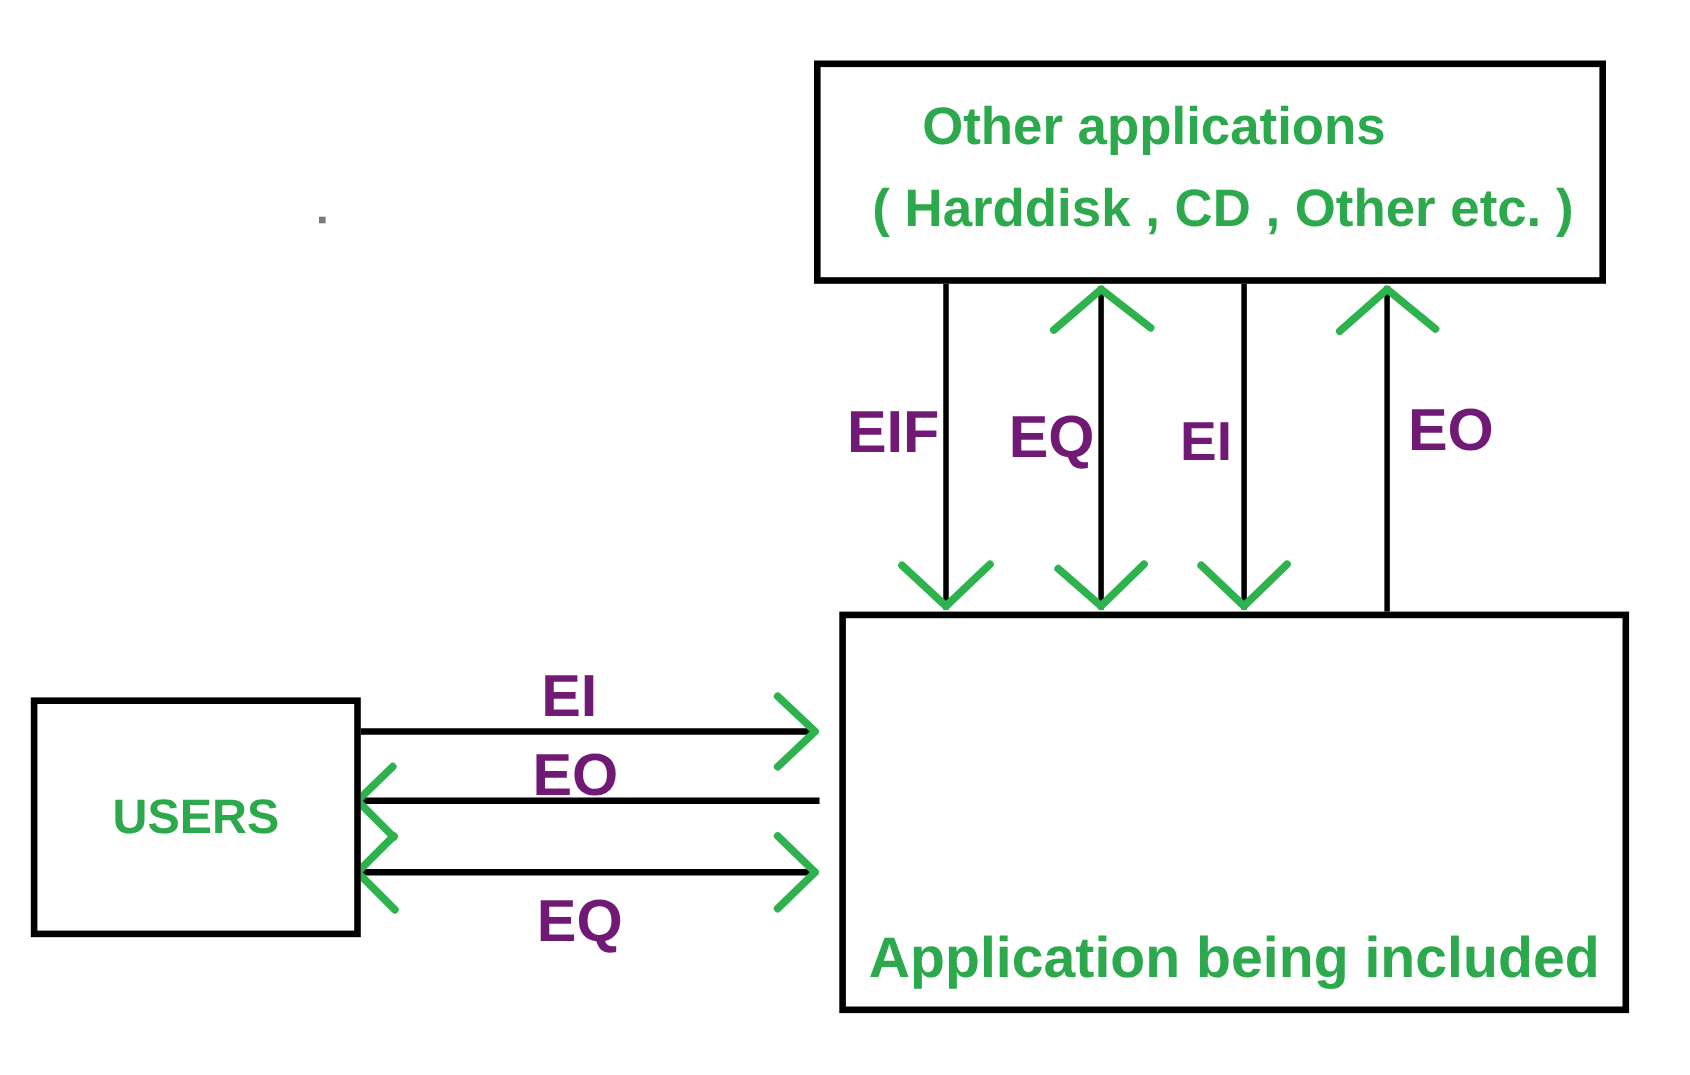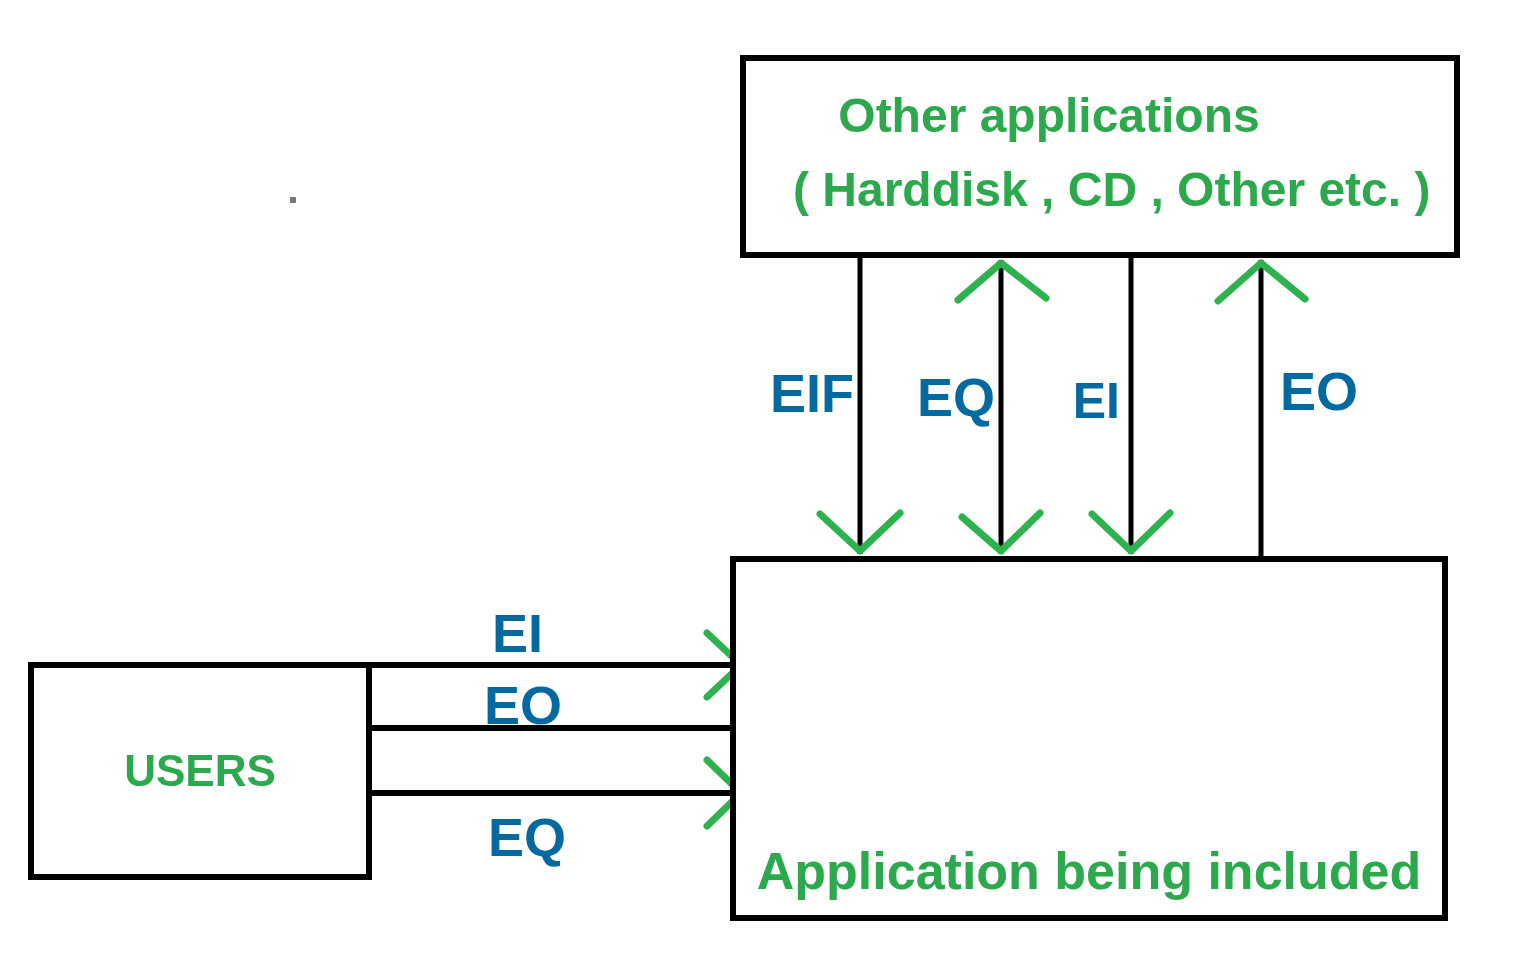--- a/index.html
+++ b/index.html
@@ -5,21 +5,21 @@
   html,body{margin:0;padding:0;background:#ffffff;}
   #canvas{
     position:relative;width:1536px;height:977px;background:#ffffff;overflow:hidden;
     font-family:"Liberation Sans", sans-serif;
   }
   .box{
     position:absolute;border:6px solid #000;background:#fff;box-sizing:border-box;
   }
   .green{color:#2ca94c;}
   .label{
-    position:absolute;color:#0369a1;font-size:54px;font-weight:600;line-height:1;
+    position:absolute;color:#701a75;font-size:54px;font-weight:600;line-height:1;
     white-space:nowrap;
   }
   #top-box-text{
     position:absolute;left:2px;top:18px;width:512px;text-align:center;
     font-size:48px;font-weight:600;line-height:74px;white-space:nowrap;margin-left:45px;
   }
   #users-box{display:flex;align-items:center;justify-content:center;}
   #users-label{font-size:44px;font-weight:600;}
   #app-caption{
     position:absolute;left:0;right:0;bottom:14px;text-align:center;
@@ -73,25 +73,25 @@
     </g>
   </svg>
 
   <div class="box" style="left:740px;top:55px;width:720px;height:203px;">
     <div id="top-box-text" class="green">
       <div>Other applications</div>
       <div>( Harddisk , CD , Other etc. )</div>
     </div>
   </div>
 
-  <div class="box" style="left:730px;top:556px;width:718px;height:365px;">
+  <div class="box" style="left:763px;top:556px;width:718px;height:365px;">
     <div id="app-caption" class="green">Application being included</div>
   </div>
 
-  <div class="box" id="users-box" style="left:28px;top:662px;width:344px;height:218px;">
+  <div class="box" id="users-box" style="left:28px;top:634px;width:300px;height:218px;">
     <span id="users-label" class="green">USERS</span>
   </div>
 
   <div class="label" style="right:682px;top:366px;">EIF</div>
   <div class="label" style="right:541px;top:370px;">EQ</div>
   <div class="label" style="right:416px;top:376px;font-size:50px;">EI</div>
   <div class="label" style="left:1280px;top:364px;">EO</div>
 
   <div class="label" style="left:492px;top:606px;">EI</div>
   <div class="label" style="left:484px;top:678px;">EO</div>

